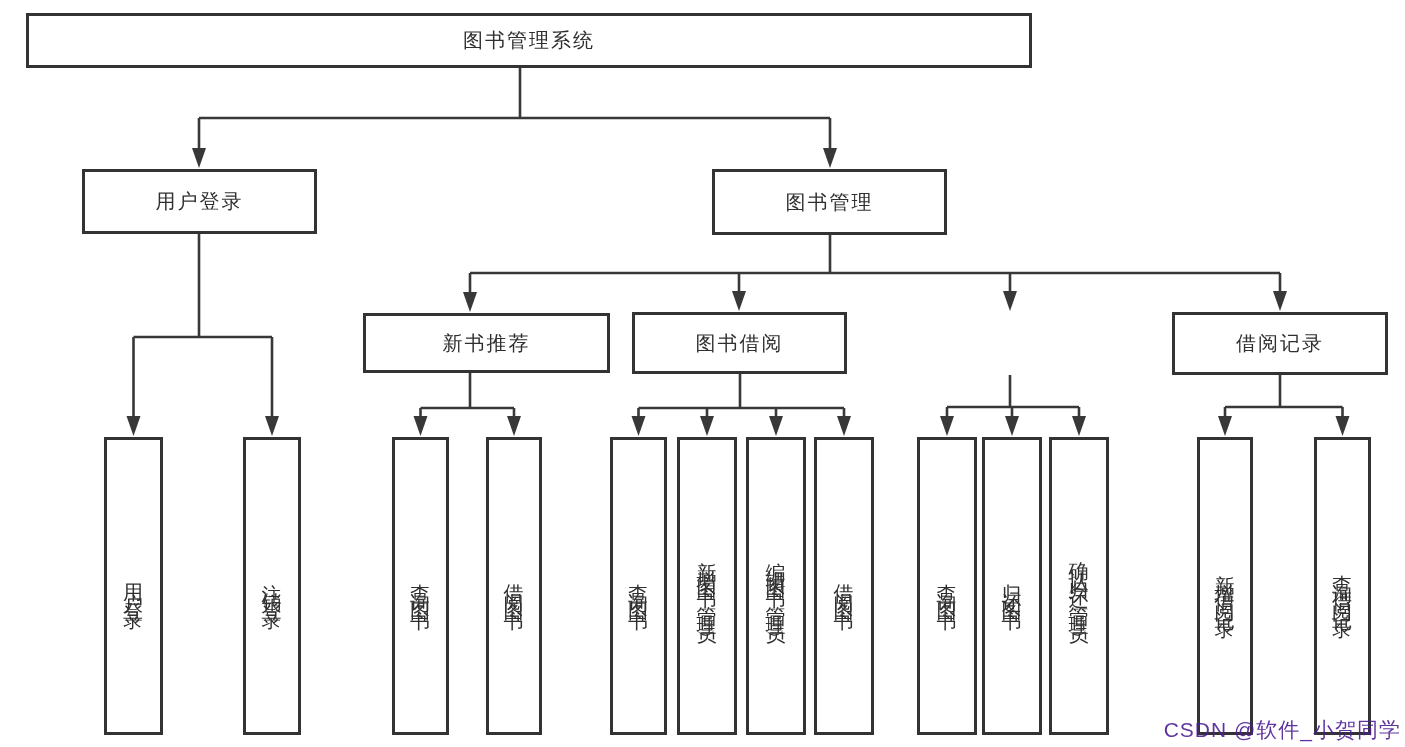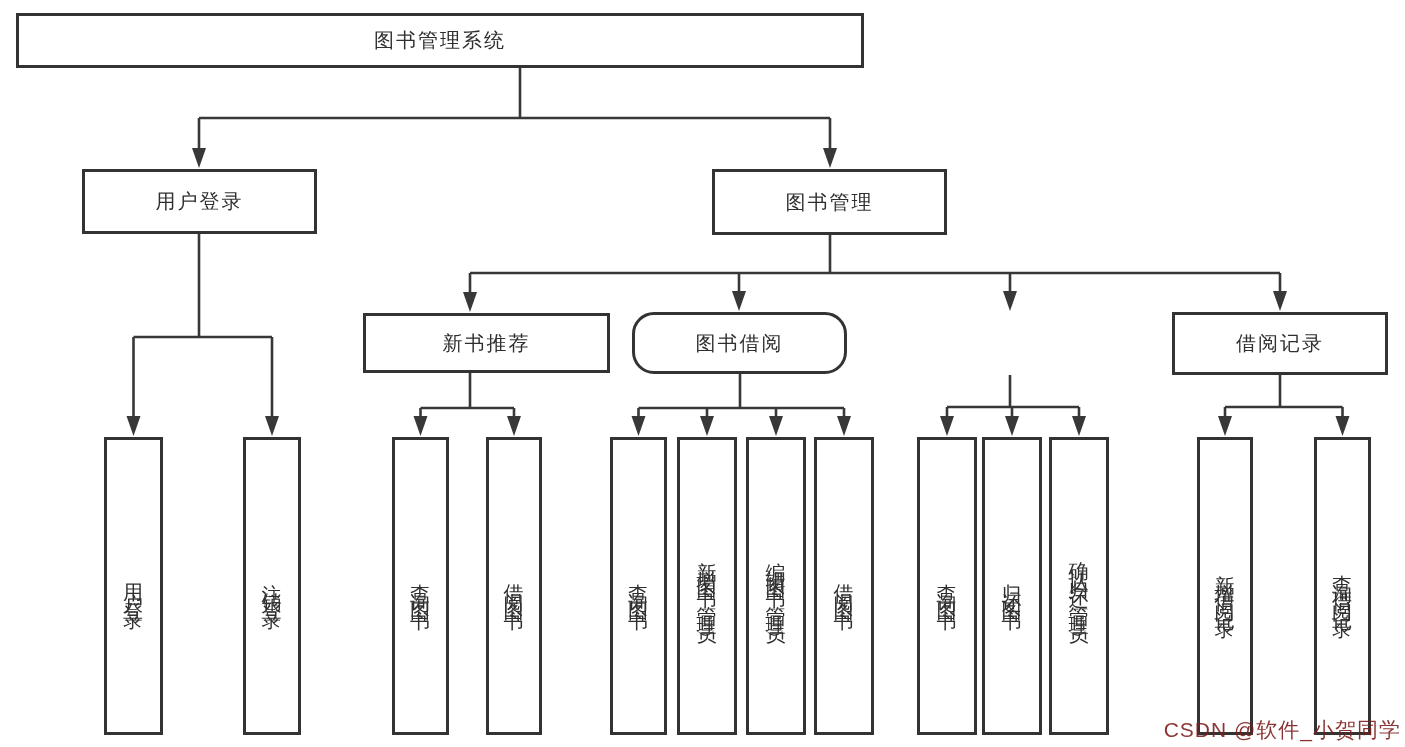--- a/index.html
+++ b/index.html
@@ -37,21 +37,21 @@
     pointer-events:none;
   }
   svg.connectors path{
     fill:none;stroke:#383838;stroke-width:2.6;
   }
   svg.connectors polygon{fill:#383838;stroke:none;}
   .watermark{
     position:absolute;
     top:716px;right:4px;
     font-size:21px;
-    color:#7f1d1d;
+    color:#4c1d95;
     opacity:.9;
     z-index:3;
     letter-spacing:1px;
     white-space:nowrap;
   }
 </style>
 </head>
 <body>
 
 <div class="stage">
@@ -92,35 +92,35 @@
       <polygon points="1005,416 1019,416 1012,436"></polygon>
       <polygon points="1072,416 1086,416 1079,436"></polygon>
     </g>
     <g>
       <path d="M1280 375 V407 M1225 407 H1342.5 M1225 407 V424 M1342.5 407 V424"></path>
       <polygon points="1218,416 1232,416 1225,436"></polygon>
       <polygon points="1335.5,416 1349.5,416 1342.5,436"></polygon>
     </g>
   </svg>
 
-  <div class="node" style="left:16px;top:13px;width:848px;height:55px;">
+  <div class="node" style="left:26px;top:13px;width:1006px;height:55px;">
     <span class="h-label">图书管理系统</span>
   </div>
 
   <div class="node" style="left:82px;top:169px;width:235px;height:65px;">
     <span class="h-label">用户登录</span>
   </div>
   <div class="node" style="left:712px;top:169px;width:235px;height:66px;">
     <span class="h-label">图书管理</span>
   </div>
 
   <div class="node" style="left:363px;top:313px;width:247px;height:60px;">
     <span class="h-label">新书推荐</span>
   </div>
-  <div class="node" style="left:632px;top:312px;width:215px;height:62px;border-radius:22px;">
+  <div class="node" style="left:632px;top:312px;width:215px;height:62px;">
     <span class="h-label">图书借阅</span>
   </div>
   <div class="node" style="left:1172px;top:312px;width:216px;height:63px;">
     <span class="h-label">借阅记录</span>
   </div>
 
   <div class="node" style="left:104px;top:437px;width:59px;height:298px;">
     <span class="v-label">用户登录</span>
   </div>
   <div class="node" style="left:243px;top:437px;width:58px;height:298px;">

